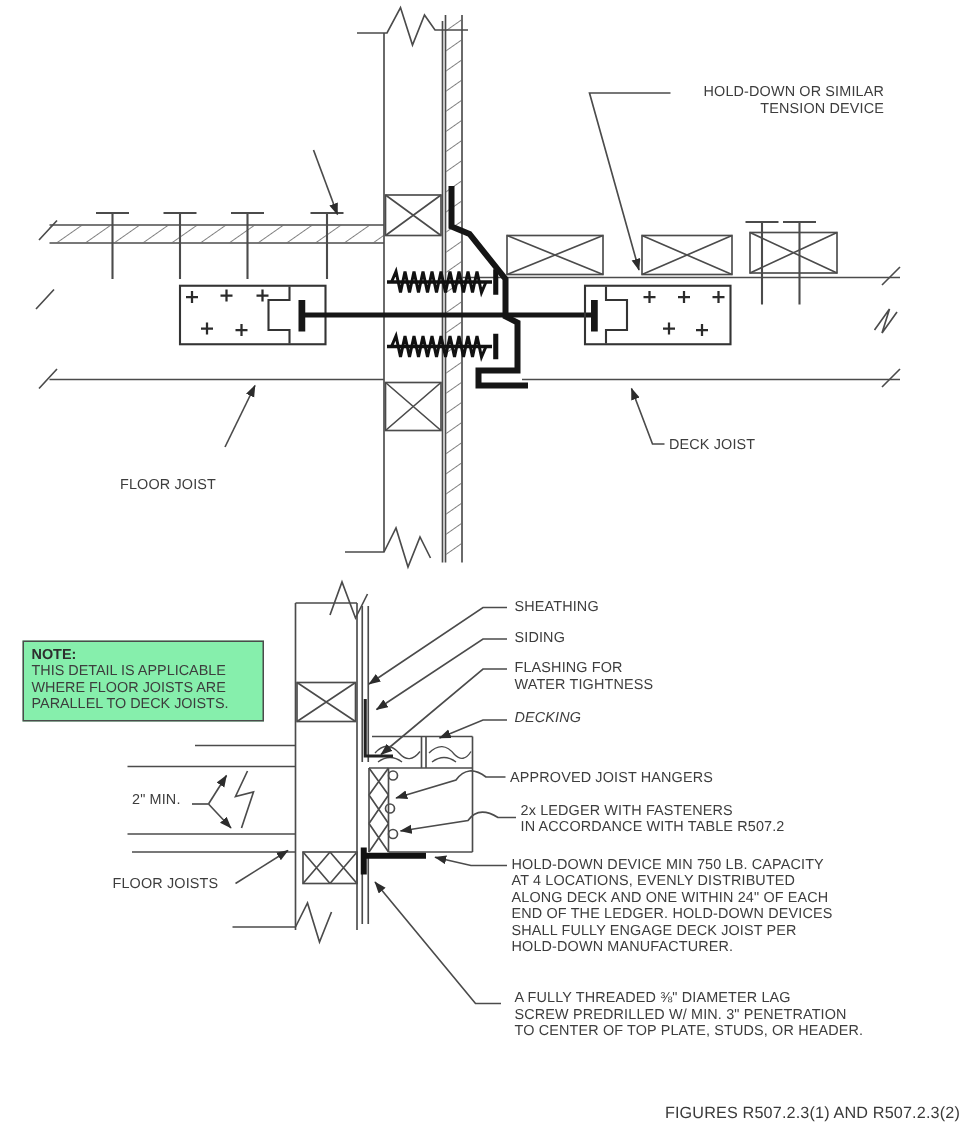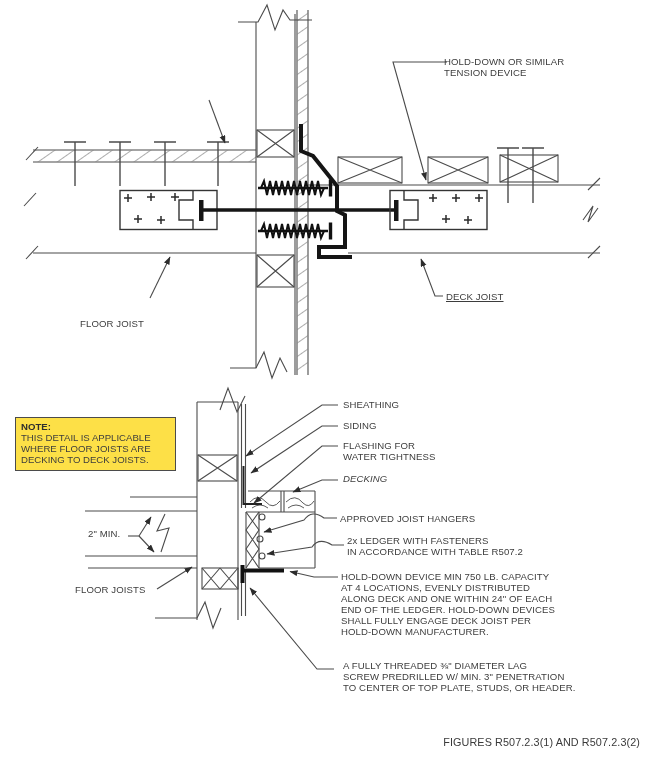--- a/index.html
+++ b/index.html
@@ -1,22 +1,22 @@
 <!DOCTYPE html>
 <html><head>
 <meta charset="utf-8">
 <style>
   html,body{margin:0;padding:0;background:#fff;}
   #page{position:relative;width:649px;height:760px;background:#fff;overflow:hidden;
         font-family:"Liberation Sans", sans-serif;color:#3d3d3d;}
   #art{position:absolute;left:0;top:0;}
   .lbl{position:absolute;font-size:9.6px;line-height:11px;letter-spacing:0.1px;
        white-space:pre-line;color:#3d3d3d;}
-  .notebox{position:absolute;left:15px;top:417px;width:152px;height:47px;
-       border:1.2px solid #4b4b4b;padding:3px 2px 2px 5px;background:#fde047;}
+  .notebox{position:absolute;left:15px;top:427px;width:152px;height:47px;
+       border:1.2px solid #4b4b4b;padding:3px 2px 2px 5px;background:#86efac;}
   .notebox .t{font-weight:bold;font-size:9.6px;line-height:11px;color:#2e2e2e;}
   .notebox .b{font-size:9.6px;line-height:11px;white-space:pre-line;color:#3d3d3d;}
   .footer{position:absolute;right:9px;top:710px;text-align:right;
        font-size:10.8px;line-height:12.8px;letter-spacing:0.1px;color:#3a3a3a;white-space:pre;}
 </style>
 </head>
 <body>
 
 <div id="page">
 
@@ -198,30 +198,30 @@
       <path d="M338,480 H322 L293,492" marker-end="url(#arr)"></path>
       <path d="M337,518 H324 Q312,509 304,520 L264,532" marker-end="url(#arr)"></path>
       <path d="M344,545 H332 Q319,537 312,547 L267,554" marker-end="url(#arr)"></path>
       <path d="M338,577 H314 L290,571.5" marker-end="url(#arr)"></path>
       <path d="M334,669 H317 L250,588" marker-end="url(#arr)"></path>
       <path d="M157,589 L192,567" marker-end="url(#arr)"></path>
     </g>
   </g>
 </svg>
 
-  <div class="lbl" style="left:444px;top:56px;">HOLD-DOWN OR SIMILAR
+  <div class="lbl" style="left:469px;top:56px;text-align:right;">HOLD-DOWN OR SIMILAR
 TENSION DEVICE</div>
   <div class="lbl" style="left:80px;top:294px;margin-top:24px;">FLOOR JOIST</div>
-  <div class="lbl" style="left:446px;top:291px;text-decoration:underline;">DECK JOIST</div>
+  <div class="lbl" style="left:446px;top:291px;">DECK JOIST</div>
 
   <div class="notebox">
     <div class="t">NOTE:</div>
     <div class="b">THIS DETAIL IS APPLICABLE
 WHERE FLOOR JOISTS ARE
-DECKING TO DECK JOISTS.</div>
+PARALLEL TO DECK JOISTS.</div>
   </div>
 
   <div class="lbl" style="left:88px;top:528px;">2" MIN.</div>
   <div class="lbl" style="left:75px;top:584px;">FLOOR JOISTS</div>
   <div class="lbl" style="left:343px;top:399px;">SHEATHING</div>
   <div class="lbl" style="left:343px;top:420px;text-align:center;">SIDING</div>
   <div class="lbl" style="left:343px;top:440px;">FLASHING FOR
 WATER TIGHTNESS</div>
   <div class="lbl" style="left:343px;top:473px;font-style:italic;">DECKING</div>
   <div class="lbl" style="left:340px;top:513px;">APPROVED JOIST HANGERS</div>

